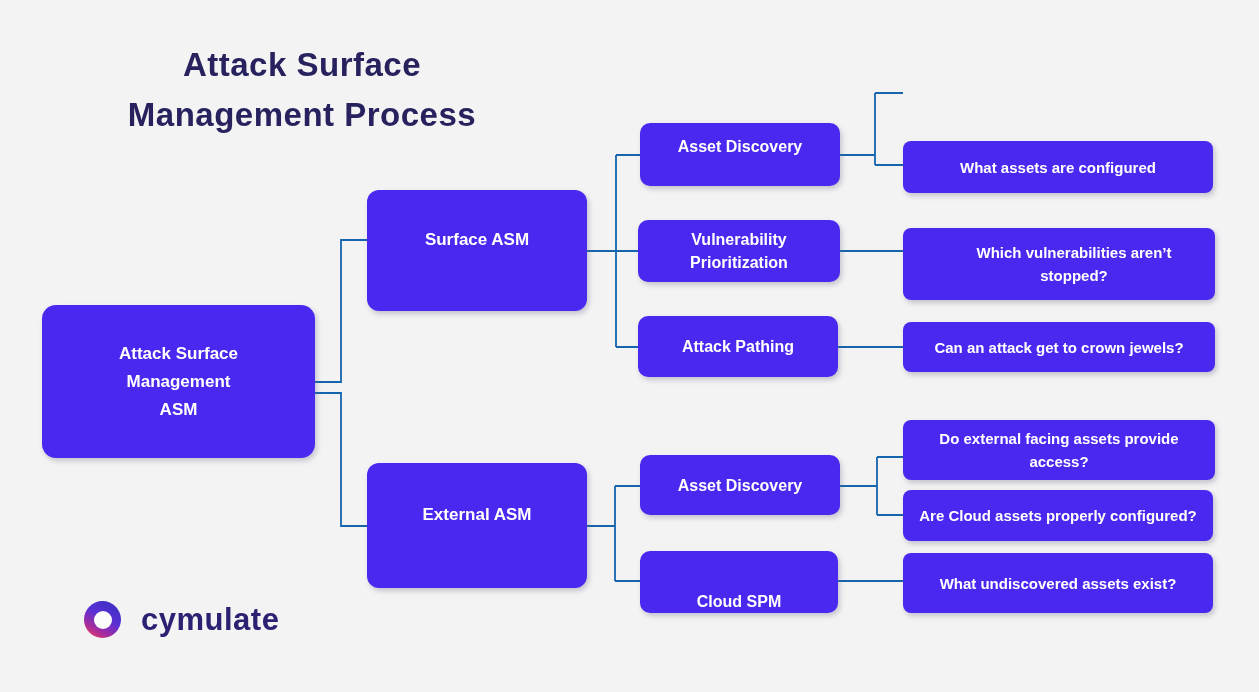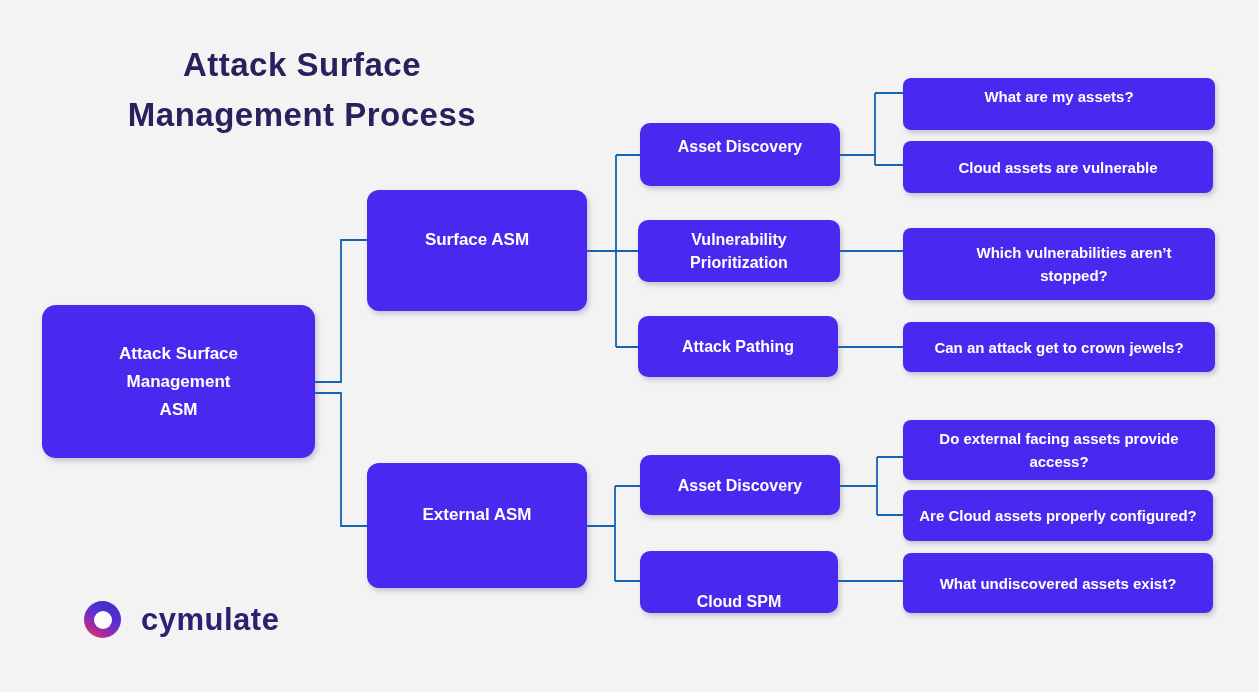--- a/index.html
+++ b/index.html
@@ -150,26 +150,23 @@
   </div>
 
   <div class="node mid n-ead">
     <div class="lbl">Asset Discovery</div>
   </div>
 
   <div class="node mid n-spm">
     <div class="lbl">Cloud SPM</div>
   </div>
 
-  <div class="node leaf n-q1 up-sm">
-    <div class="lbl">What are my assets?</div>
-  </div>
 
   <div class="node leaf n-q2">
-    <div class="lbl">Cloud assets are vulnerable</div>
+    <div class="lbl">What assets are configured</div>
   </div>
 
   <div class="node leaf n-q3">
     <div class="lbl">Which vulnerabilities aren’t stopped?</div>
   </div>
 
   <div class="node leaf n-q4">
     <div class="lbl">Can an attack get to crown jewels?</div>
   </div>
 

